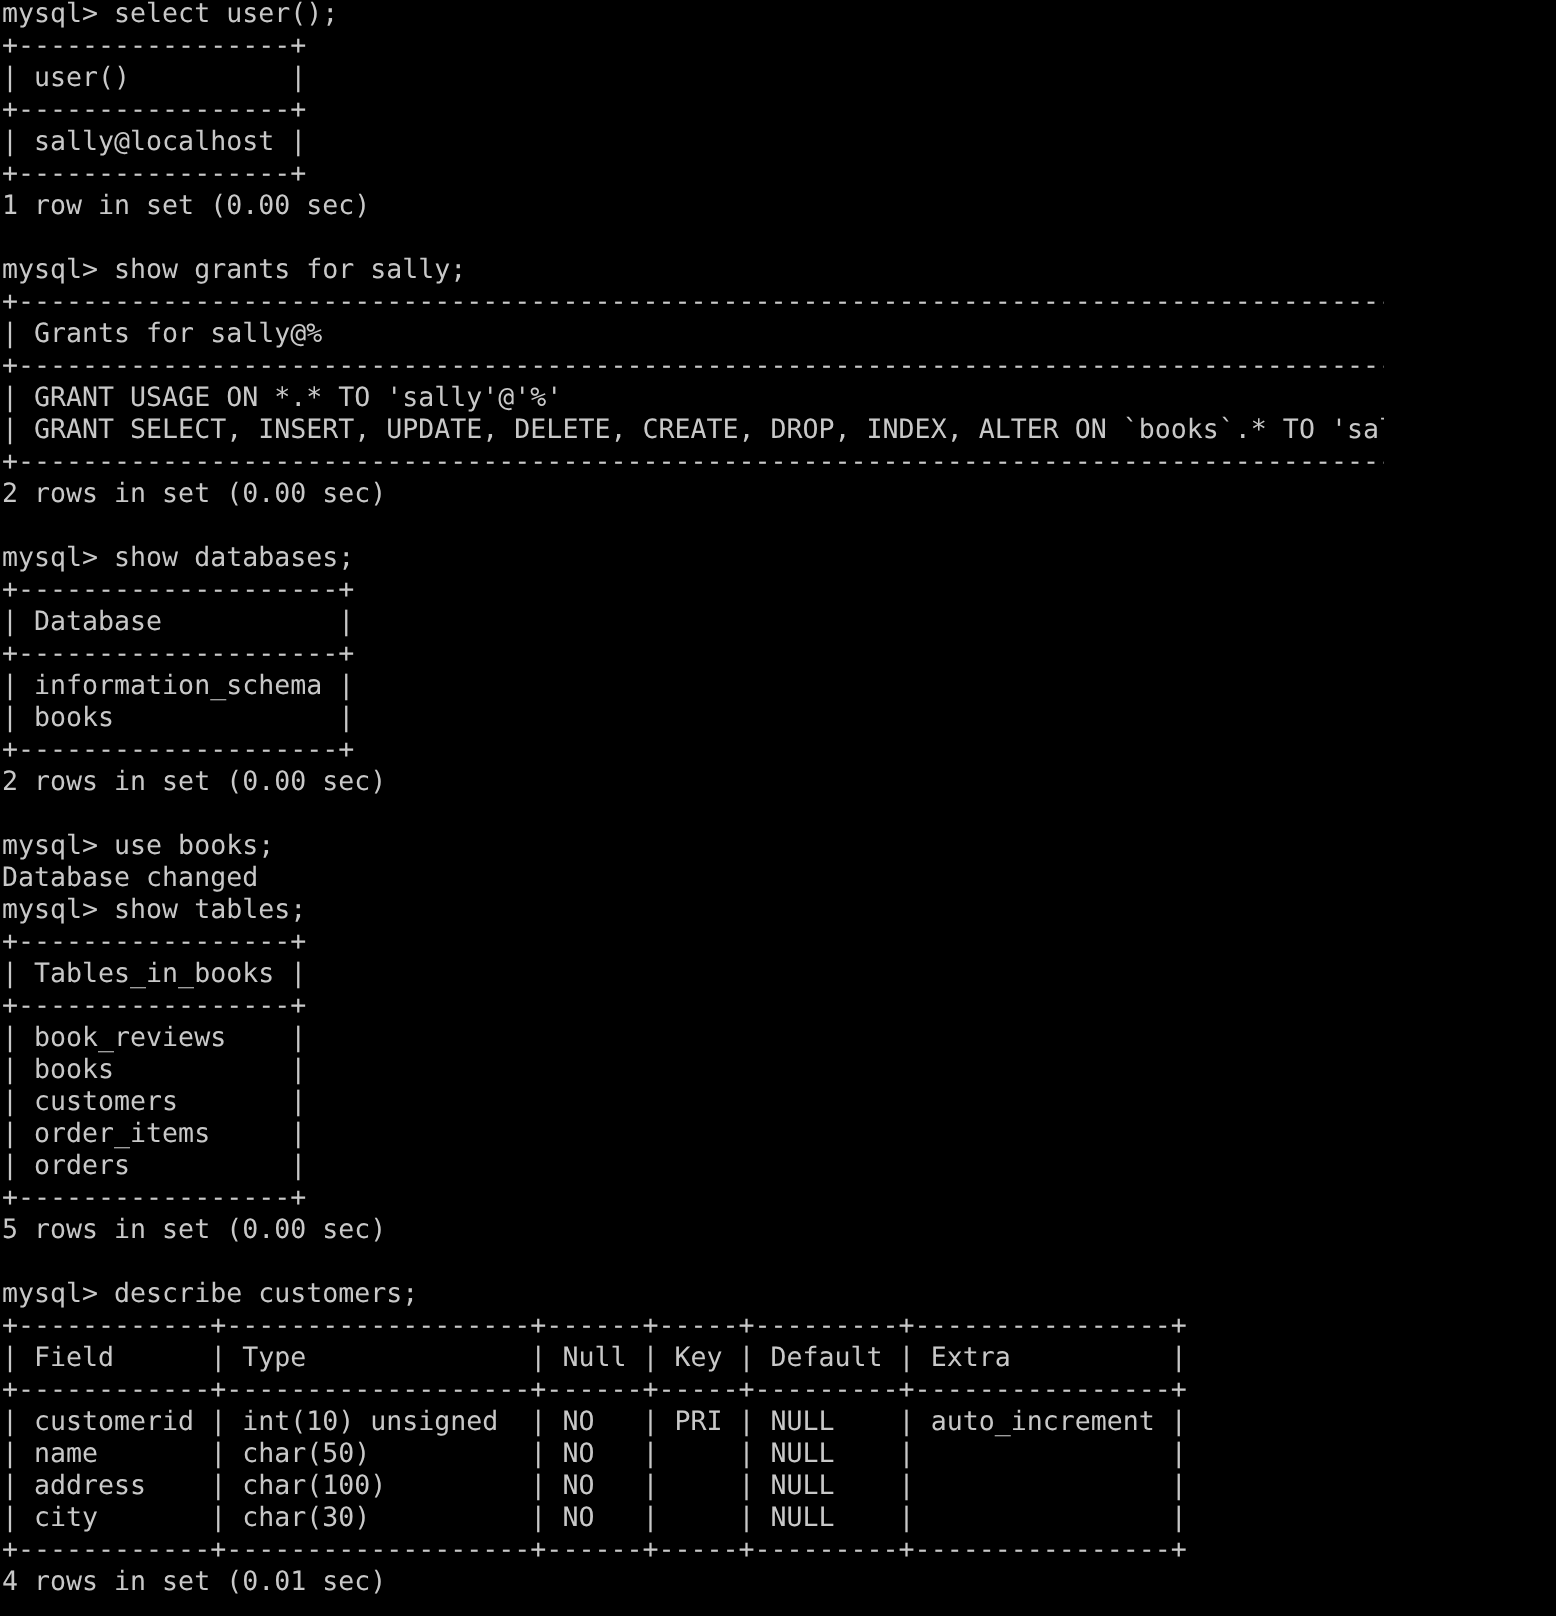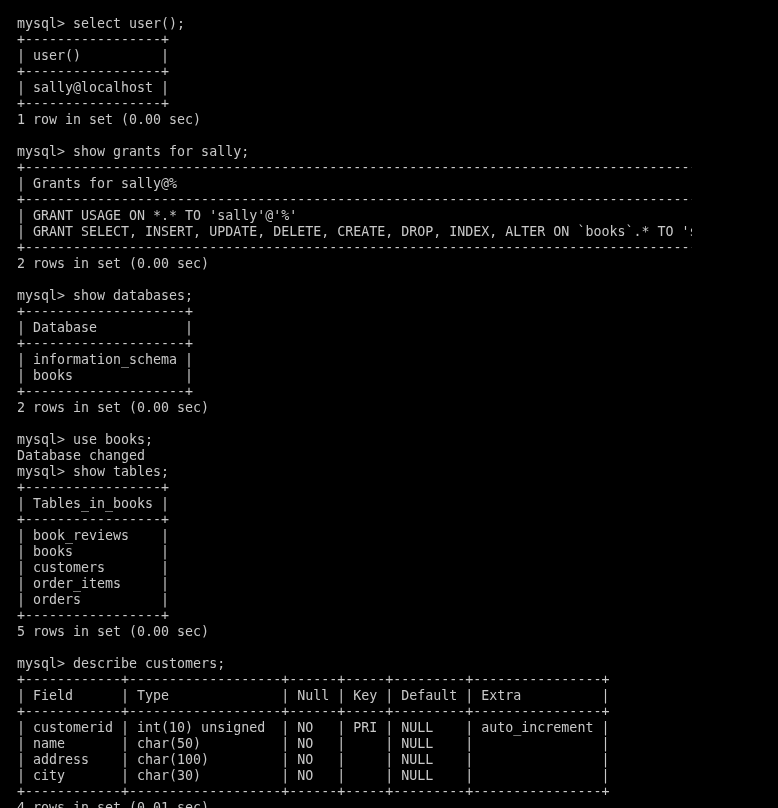--- a/index.html
+++ b/index.html
@@ -15,21 +15,21 @@
   }
   #terminal {
     width: 692px;
     height: 808px;
     background: #000000;
     color: #c8c8c8;
     font-family: "DejaVu Sans Mono", "Liberation Mono", monospace;
     font-size: 13.3px;
     line-height: 16px;
     letter-spacing: 0px;
-    padding: 16px;
+    padding: 0;
     box-sizing: border-box;
     overflow: hidden;
     white-space: pre;
   }
   .line {
     height: 16px;
     line-height: 16px;
     white-space: pre;
     font-family: "DejaVu Sans Mono", "Liberation Mono", monospace;
     color: #c8c8c8;

